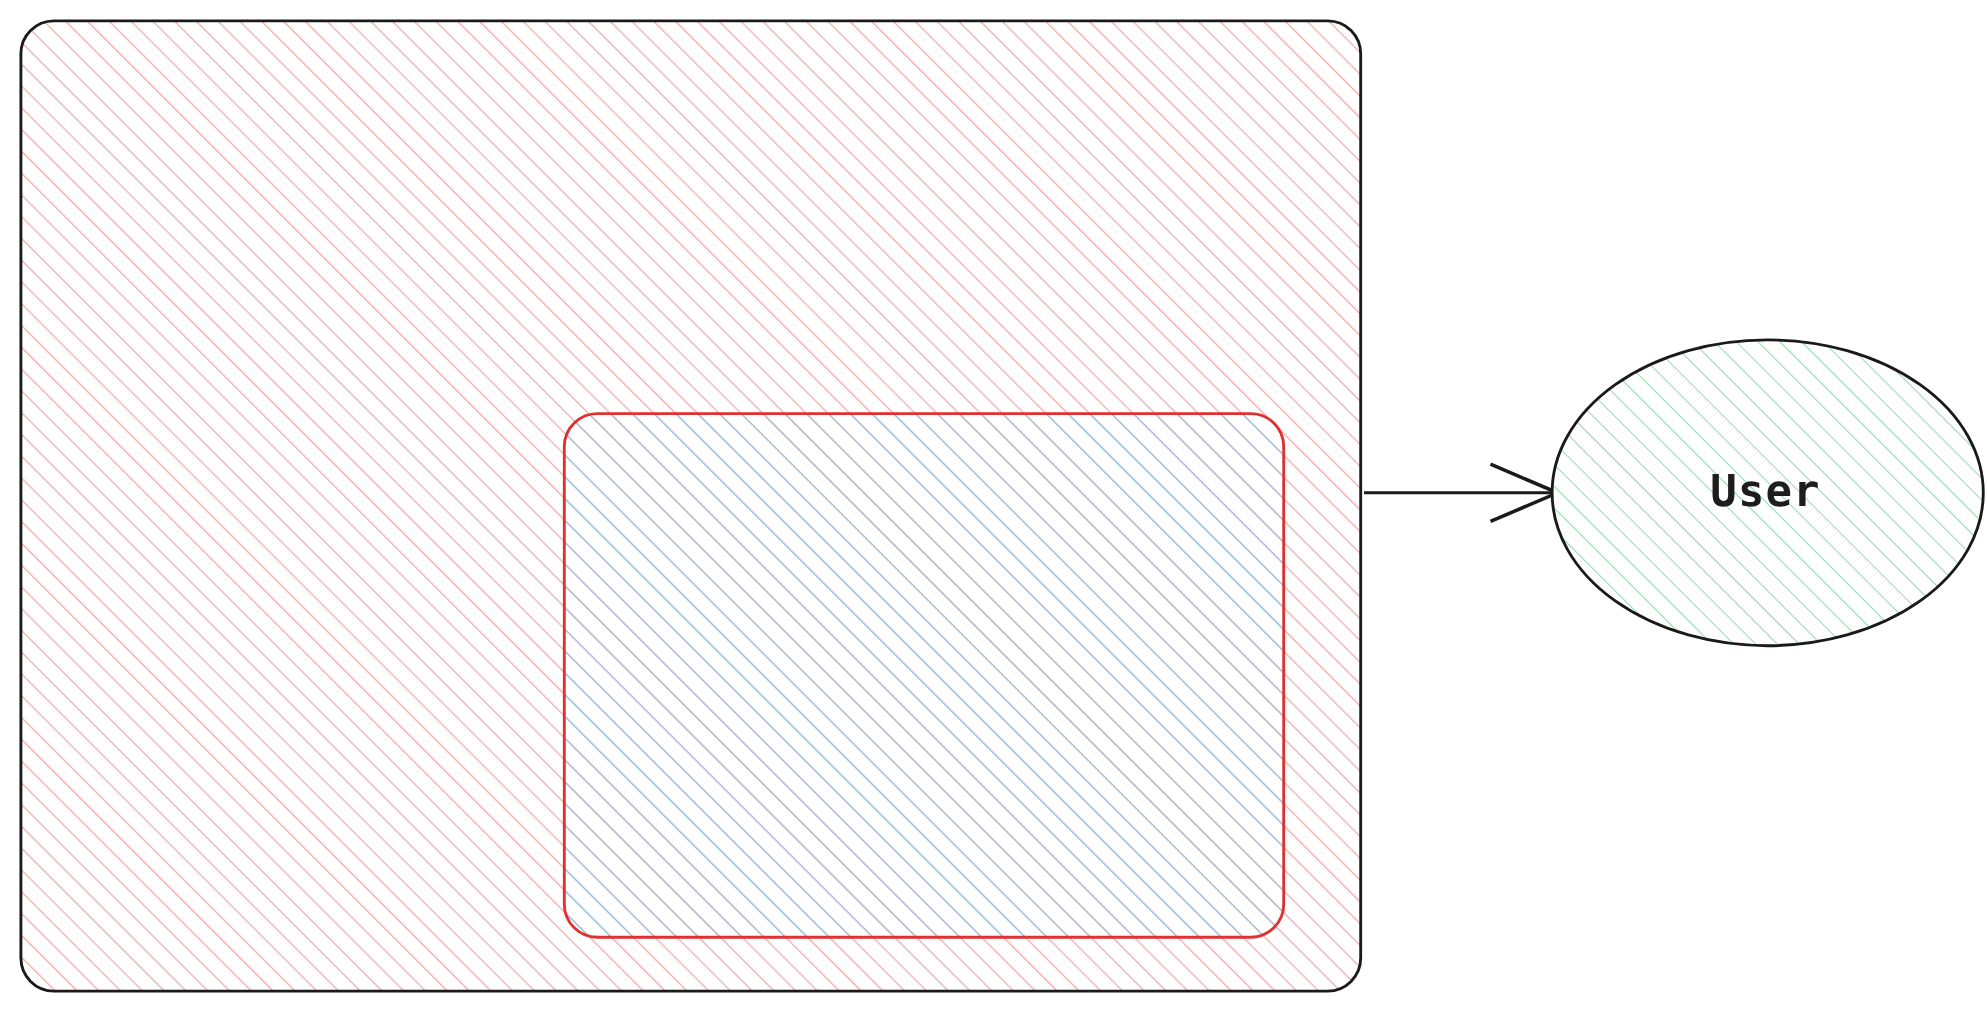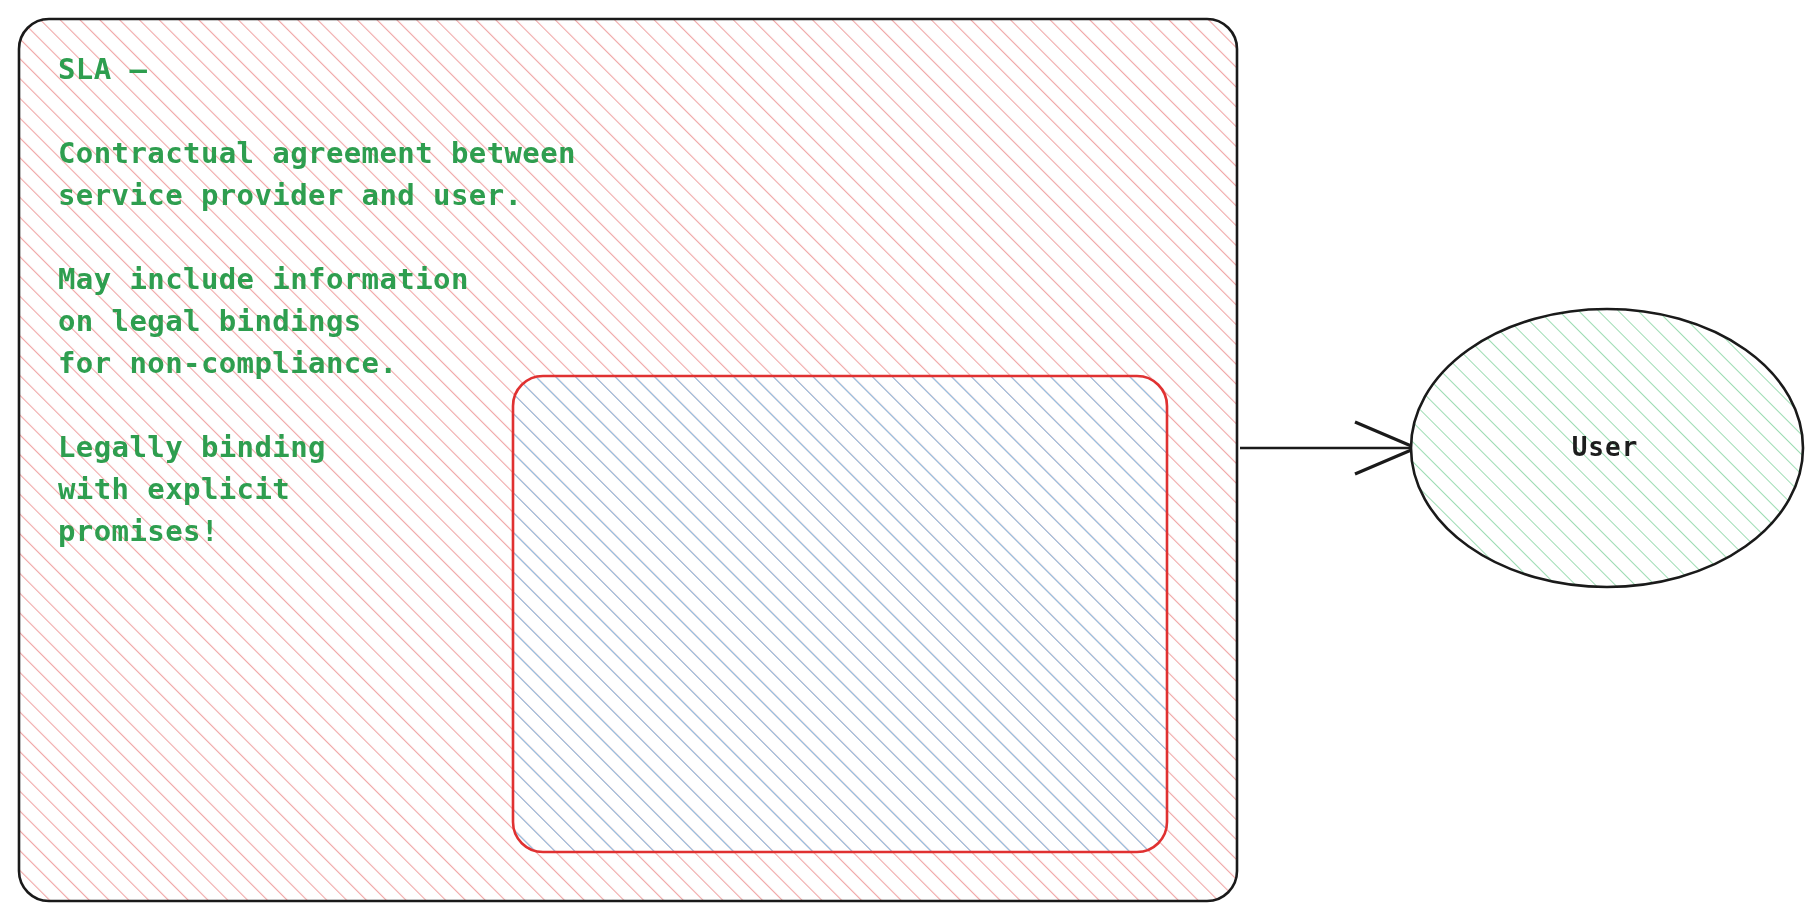--- a/index.html
+++ b/index.html
@@ -56,21 +56,21 @@
     font-weight: 500;
     letter-spacing: 0.4px;
   }
   #user-ellipse-label {
     left: 1410px;
     top: 424px;
     width: 390px;
     text-align: center;
     color: #1d1d1d;
     font-family: "DejaVu Sans Mono", "Liberation Mono", monospace;
-    font-size: 26px;
+    font-size: 40px;
     line-height: 46px;
     font-weight: 700;
     letter-spacing: 1px;
   }
 </style>
 </head>
 <body>
 
 <div id="canvas">
 
@@ -108,29 +108,17 @@
       <line x1="1240" y1="448" x2="1414" y2="448" stroke="#1a1a1a" stroke-width="2.6"></line>
       <path d="M 1355 422 L 1416 448 L 1355 474" fill="none" stroke="#1a1a1a" stroke-width="3.2" stroke-linecap="butt" stroke-linejoin="miter"></path>
     </g>
 
     <g>
       <ellipse cx="1607" cy="448" rx="196" ry="139" fill="url(#hatch-green)"></ellipse>
       <ellipse cx="1607" cy="448" rx="196" ry="139" fill="none" stroke="#1a1a1a" stroke-width="2.6"></ellipse>
     </g>
   </svg>
 
-  <div class="text-layer" id="sla-text-block">SLA –
-
-Contractual agreement between
-service provider and user.
-
-May include information
-on legal bindings
-for non-compliance.
-
-Legally binding
-with explicit
-promises!</div>
 
 
   <div class="text-layer" id="user-ellipse-label">User</div>
 
 </div>
 
 </body></html>

